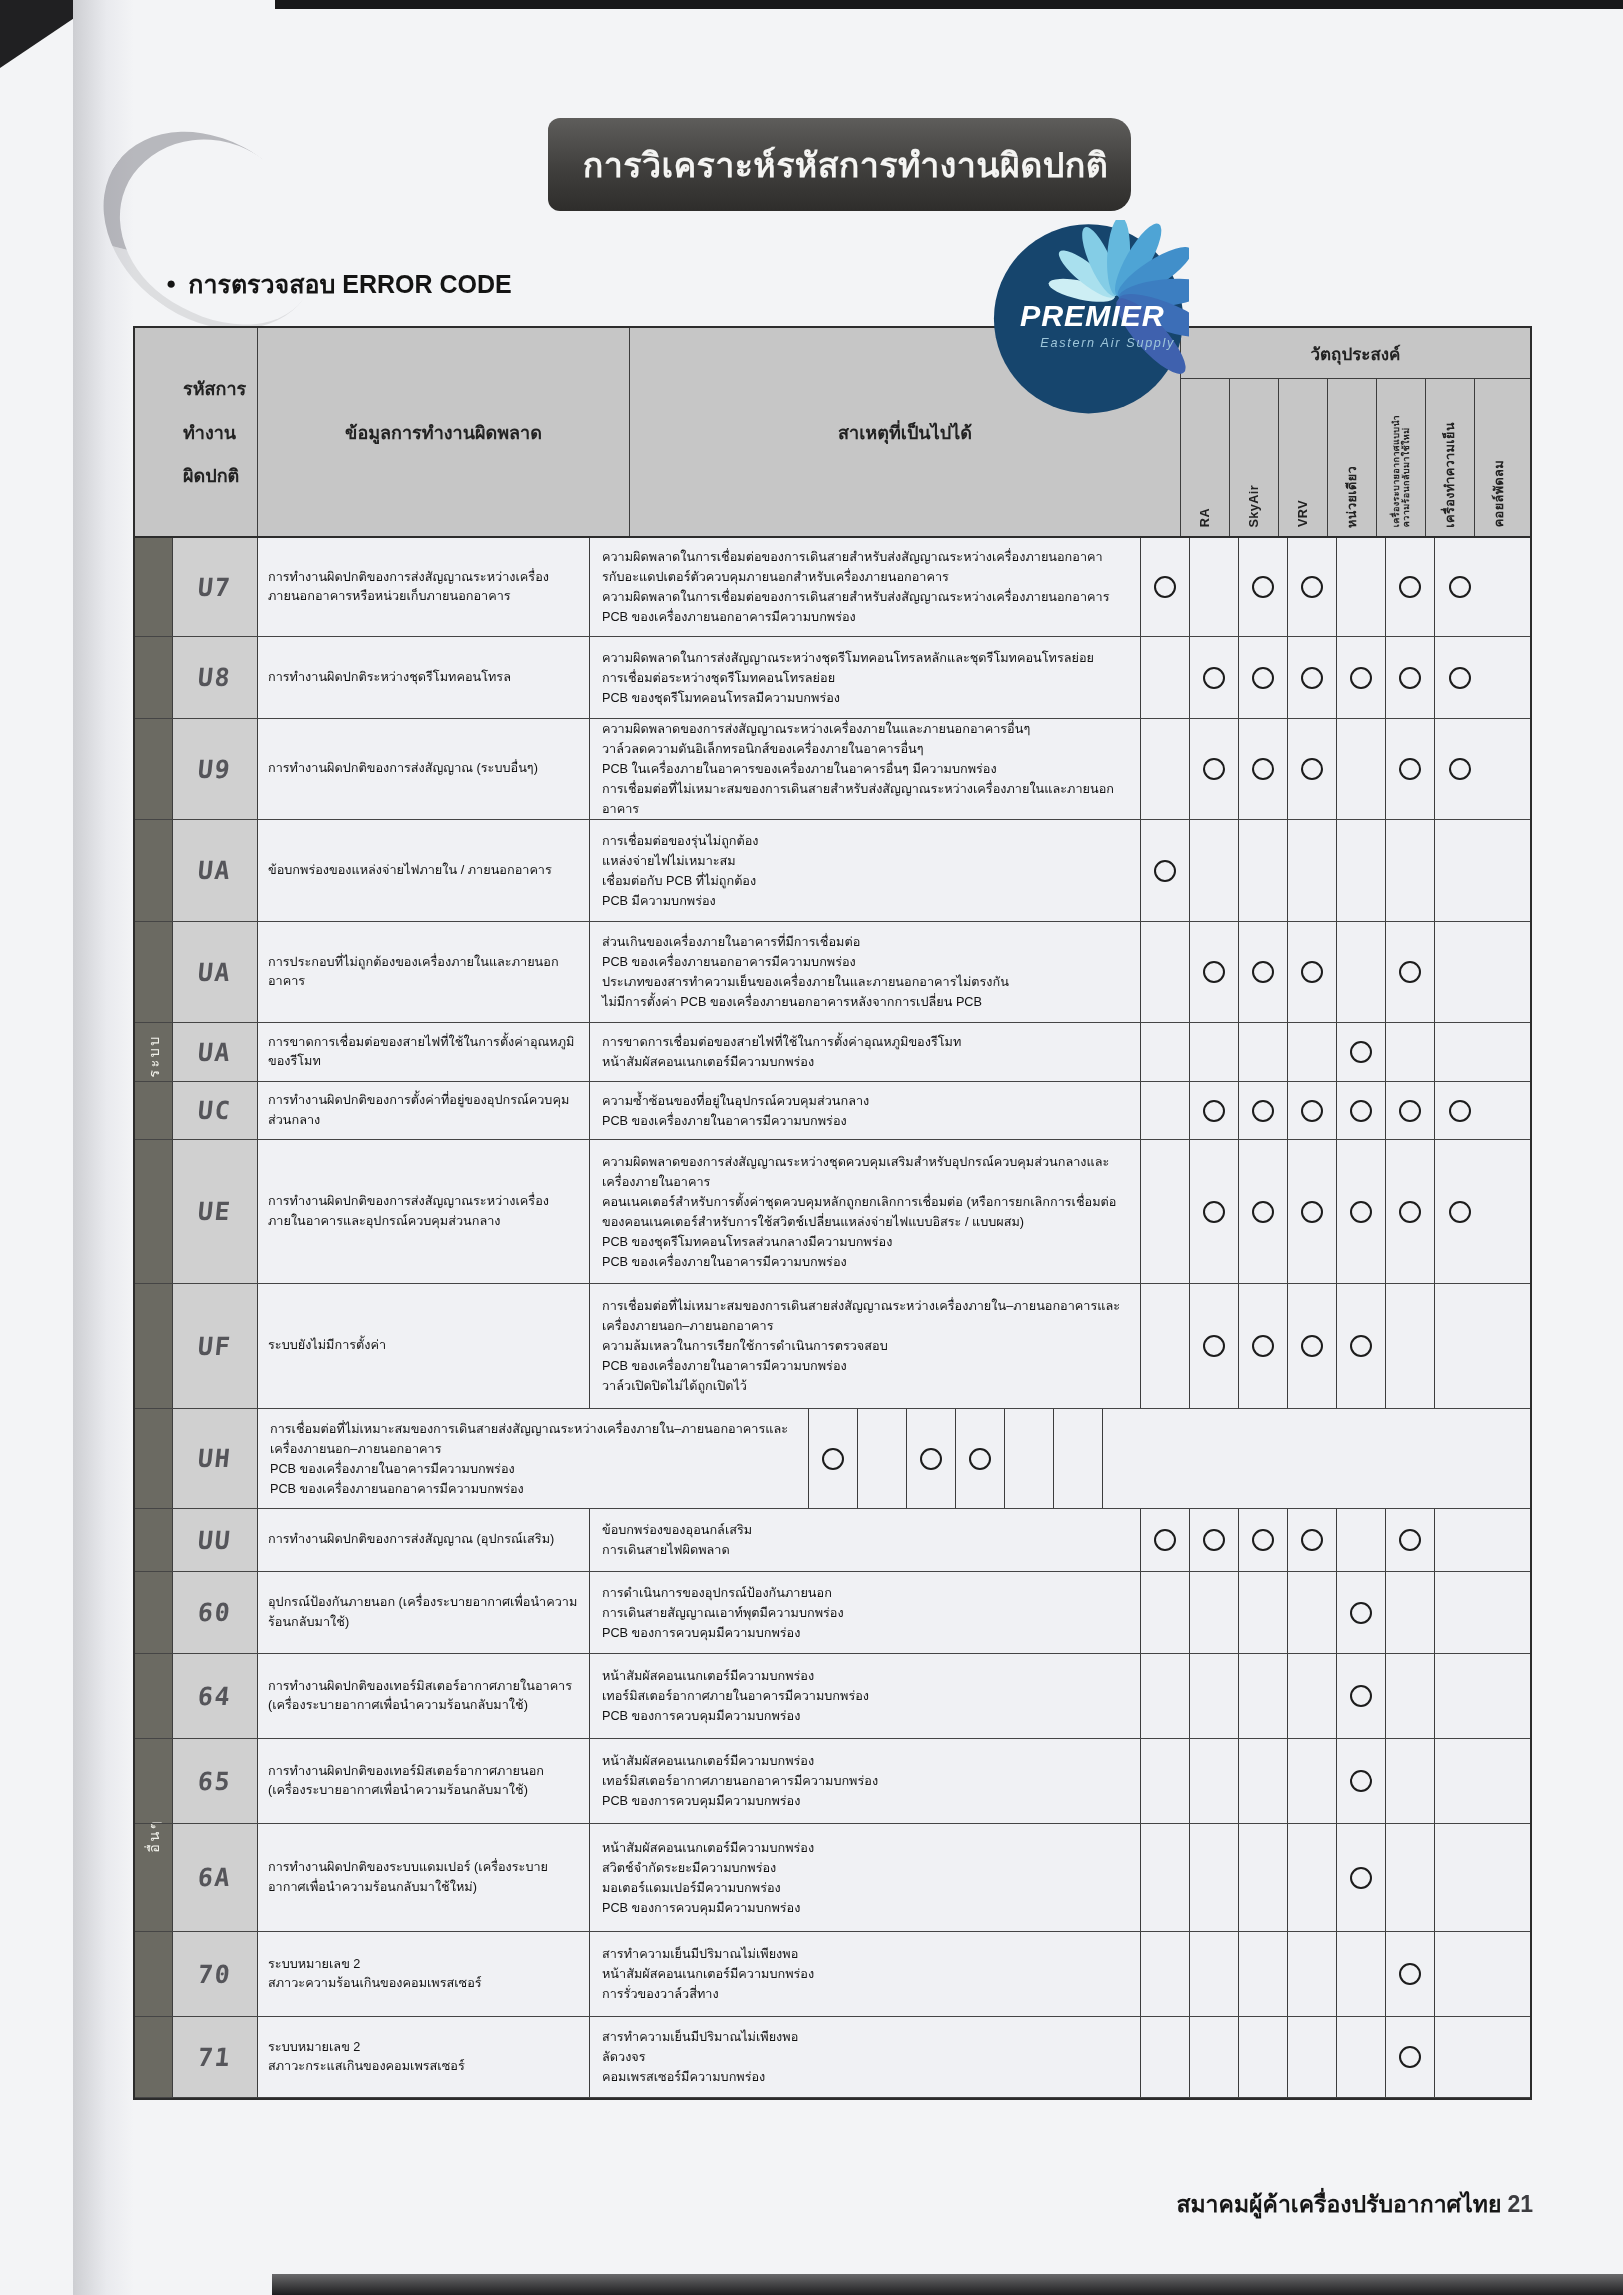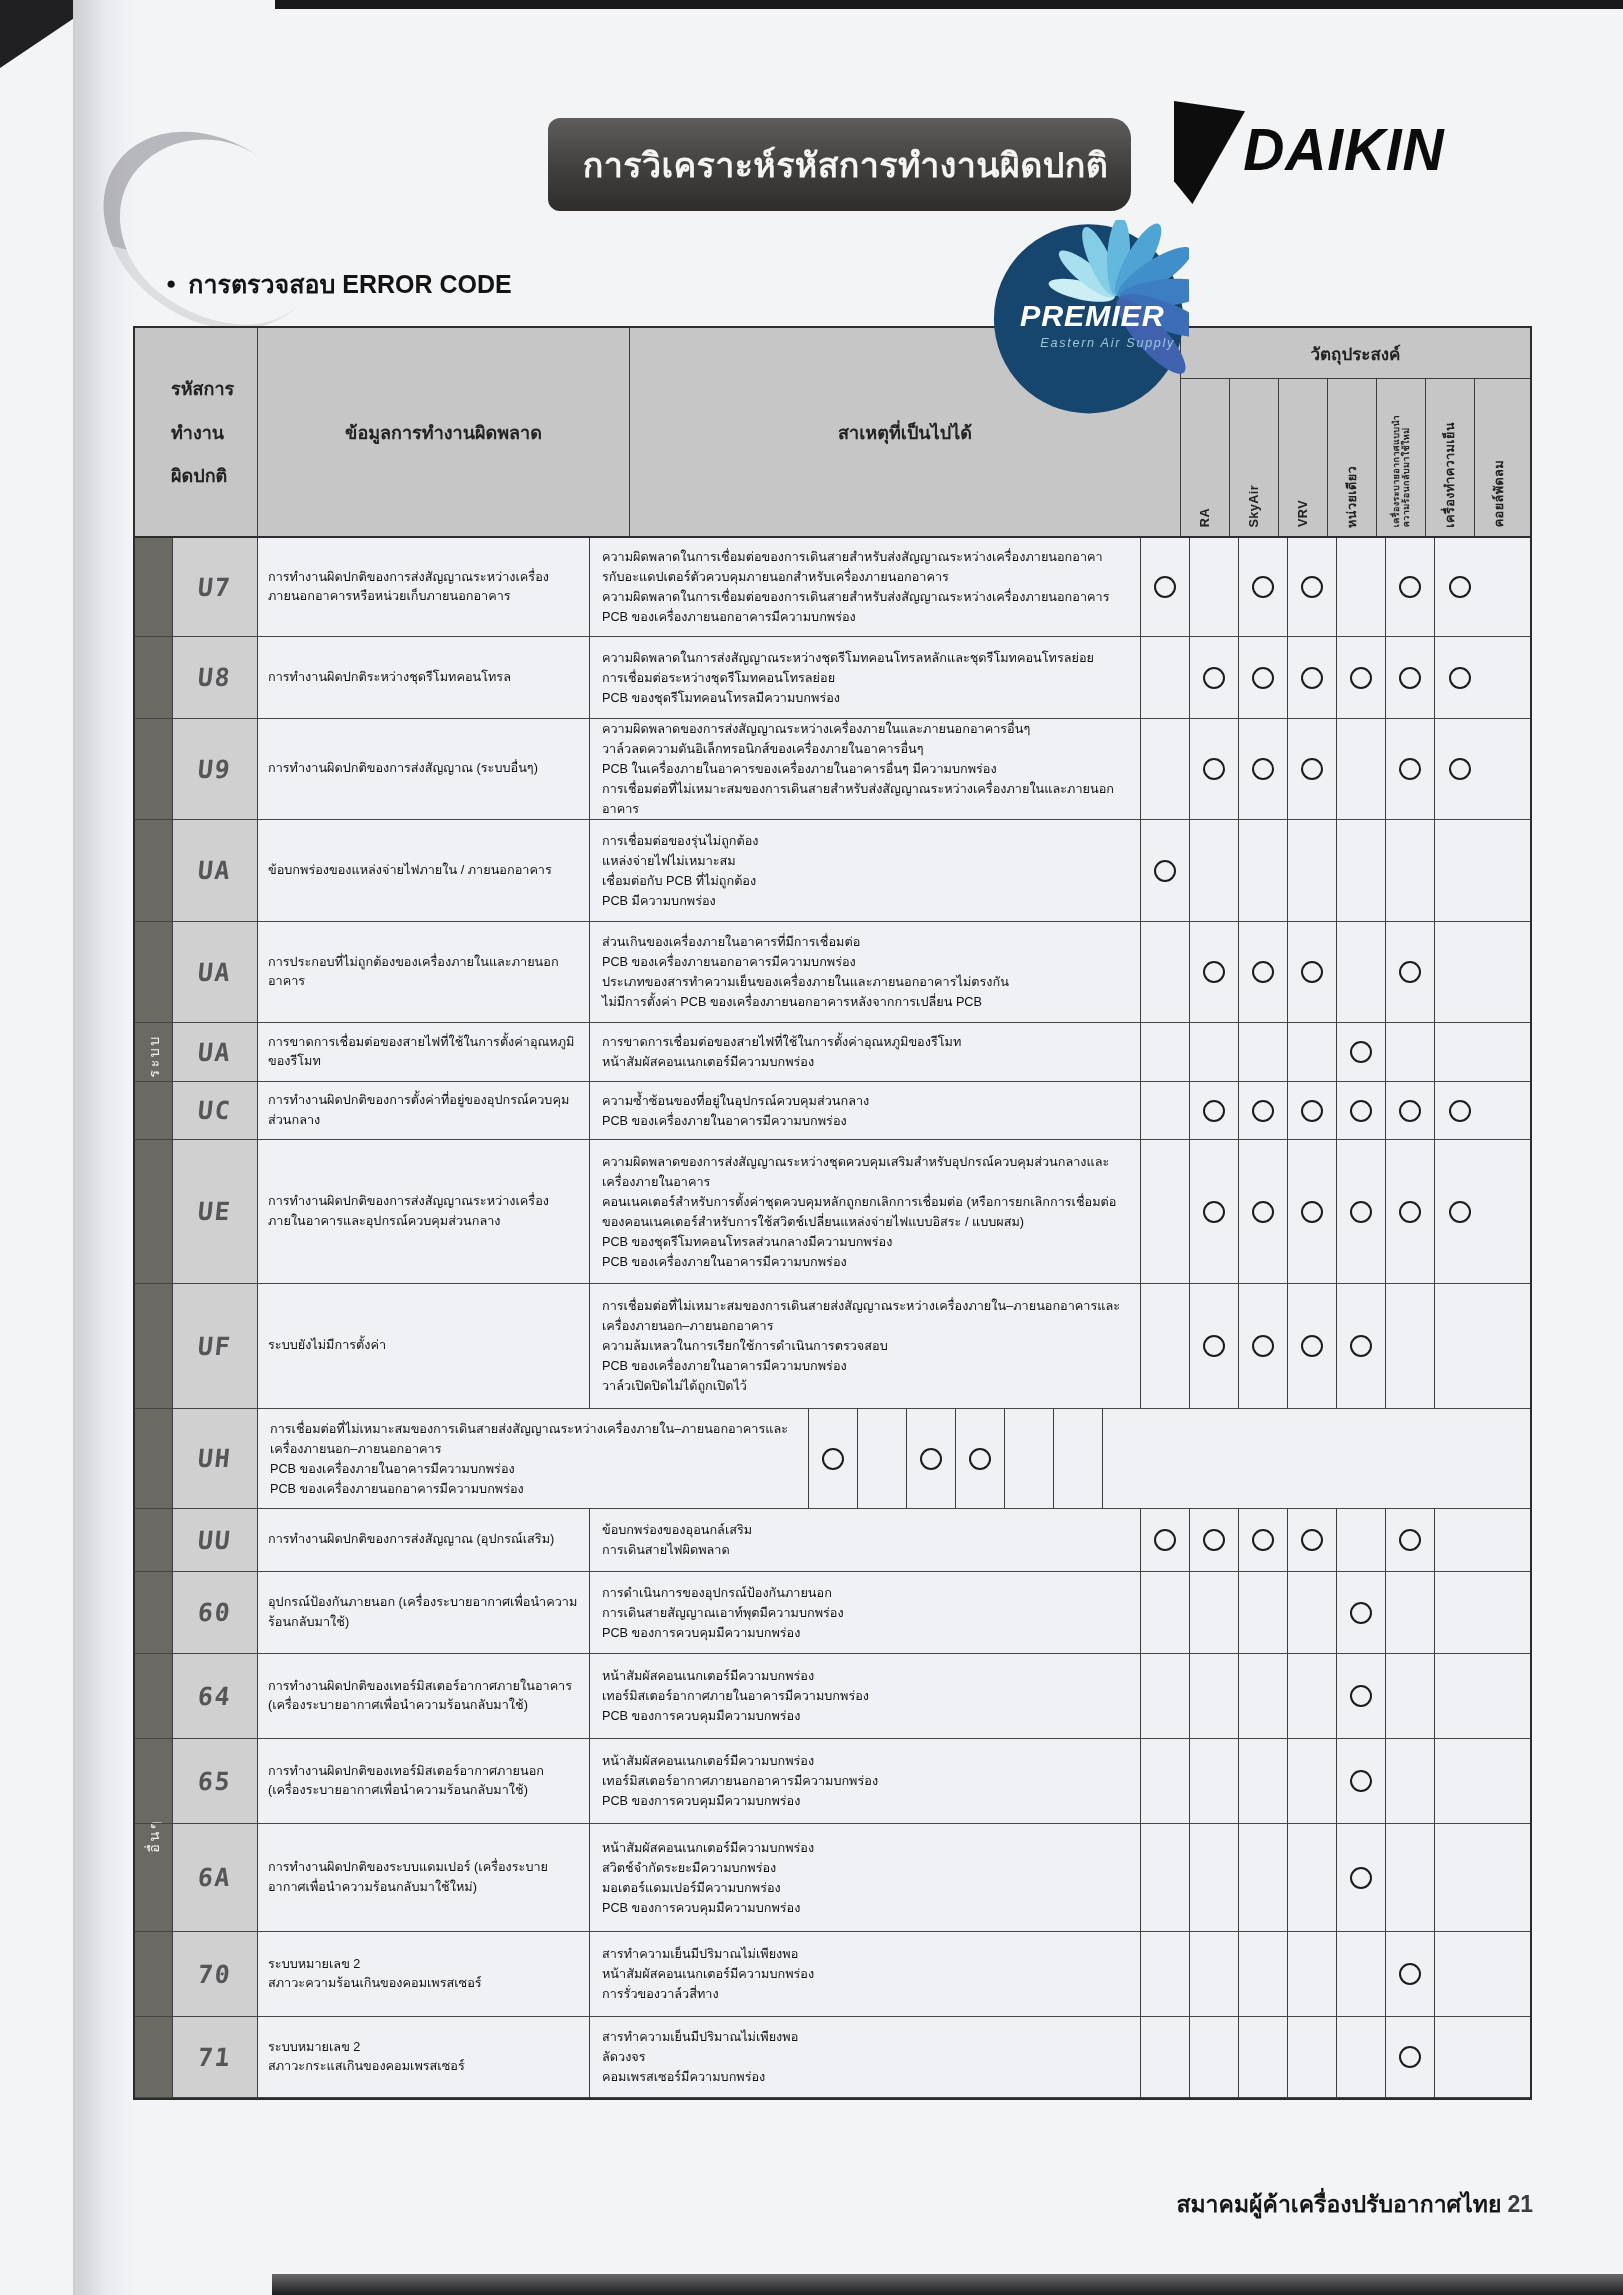--- a/index.html
+++ b/index.html
@@ -37,21 +37,21 @@
                  font-size:25px;font-weight:800;color:#141414;}
   .section-title .dot{font-size:17px;margin-right:12px;}
   
   .premier{position:absolute;left:988px;top:220px;width:201px;height:201px;z-index:6;}
   
   .etable{position:absolute;left:133px;top:326px;width:1395px;border:2.5px solid #2c2c2c;
           background:#f0f1f4;z-index:2;box-sizing:content-box;}
   .thead{display:flex;height:210px;background:#c6c6c6;border-bottom:2.5px solid #2c2c2c;box-sizing:border-box;}
   .hcell{box-sizing:border-box;border-right:1.7px solid #3d3d3d;overflow:hidden;}
   .h-code{width:123px;display:flex;flex-direction:column;justify-content:center;gap:14.4px;
-          padding-left:36px;font-size:18px;font-weight:700;color:#222;}
+          padding-left:48px;font-size:18px;font-weight:700;color:#222;}
   .h-desc{width:372px;display:flex;align-items:center;justify-content:center;
           font-size:18px;font-weight:700;color:#222;}
   .h-cause{width:551px;display:flex;align-items:center;justify-content:center;
            font-size:18px;font-weight:700;color:#222;}
   .h-purpose{flex:1;border-right:none;display:flex;flex-direction:column;}
   .h-ptitle{height:51px;border-bottom:1.7px solid #3d3d3d;display:flex;align-items:center;
             justify-content:center;font-size:17px;font-weight:700;color:#222;box-sizing:border-box;}
   .h-pcols{flex:1;display:flex;}
   .h-pcol{width:49px;box-sizing:border-box;border-right:1.7px solid #3d3d3d;display:flex;
           align-items:flex-end;justify-content:center;padding-bottom:8.5px;overflow:hidden;}
@@ -88,24 +88,20 @@
 
 <div class="page">
   <div class="scan-top-strip"></div>
   <div class="scan-corner"></div>
   <div class="scan-left-band"></div>
 
   <div class="banner-dark">
     <span>การวิเคราะห์รหัสการทำงานผิดปกติ</span>
   </div>
   <div class="ribbon-tail"></div>
-  <div class="daikin">
-    <div class="daikin-mark"></div>
-    <div class="daikin-word">DAIKIN</div>
-  </div>
   <div class="section-title">
     <span class="dot">●</span>
     <span>การตรวจสอบ ERROR CODE</span>
   </div>
 
   <div class="premier">
     <svg width="201" height="201" viewBox="0 0 238 238">
       <circle cx="119" cy="117" r="112" fill="#16456d"></circle>
       <g id="petals">
           <ellipse cx="152" cy="50" rx="11" ry="39.9" fill="#cdeef4" transform="rotate(-78 152 92)"></ellipse>

